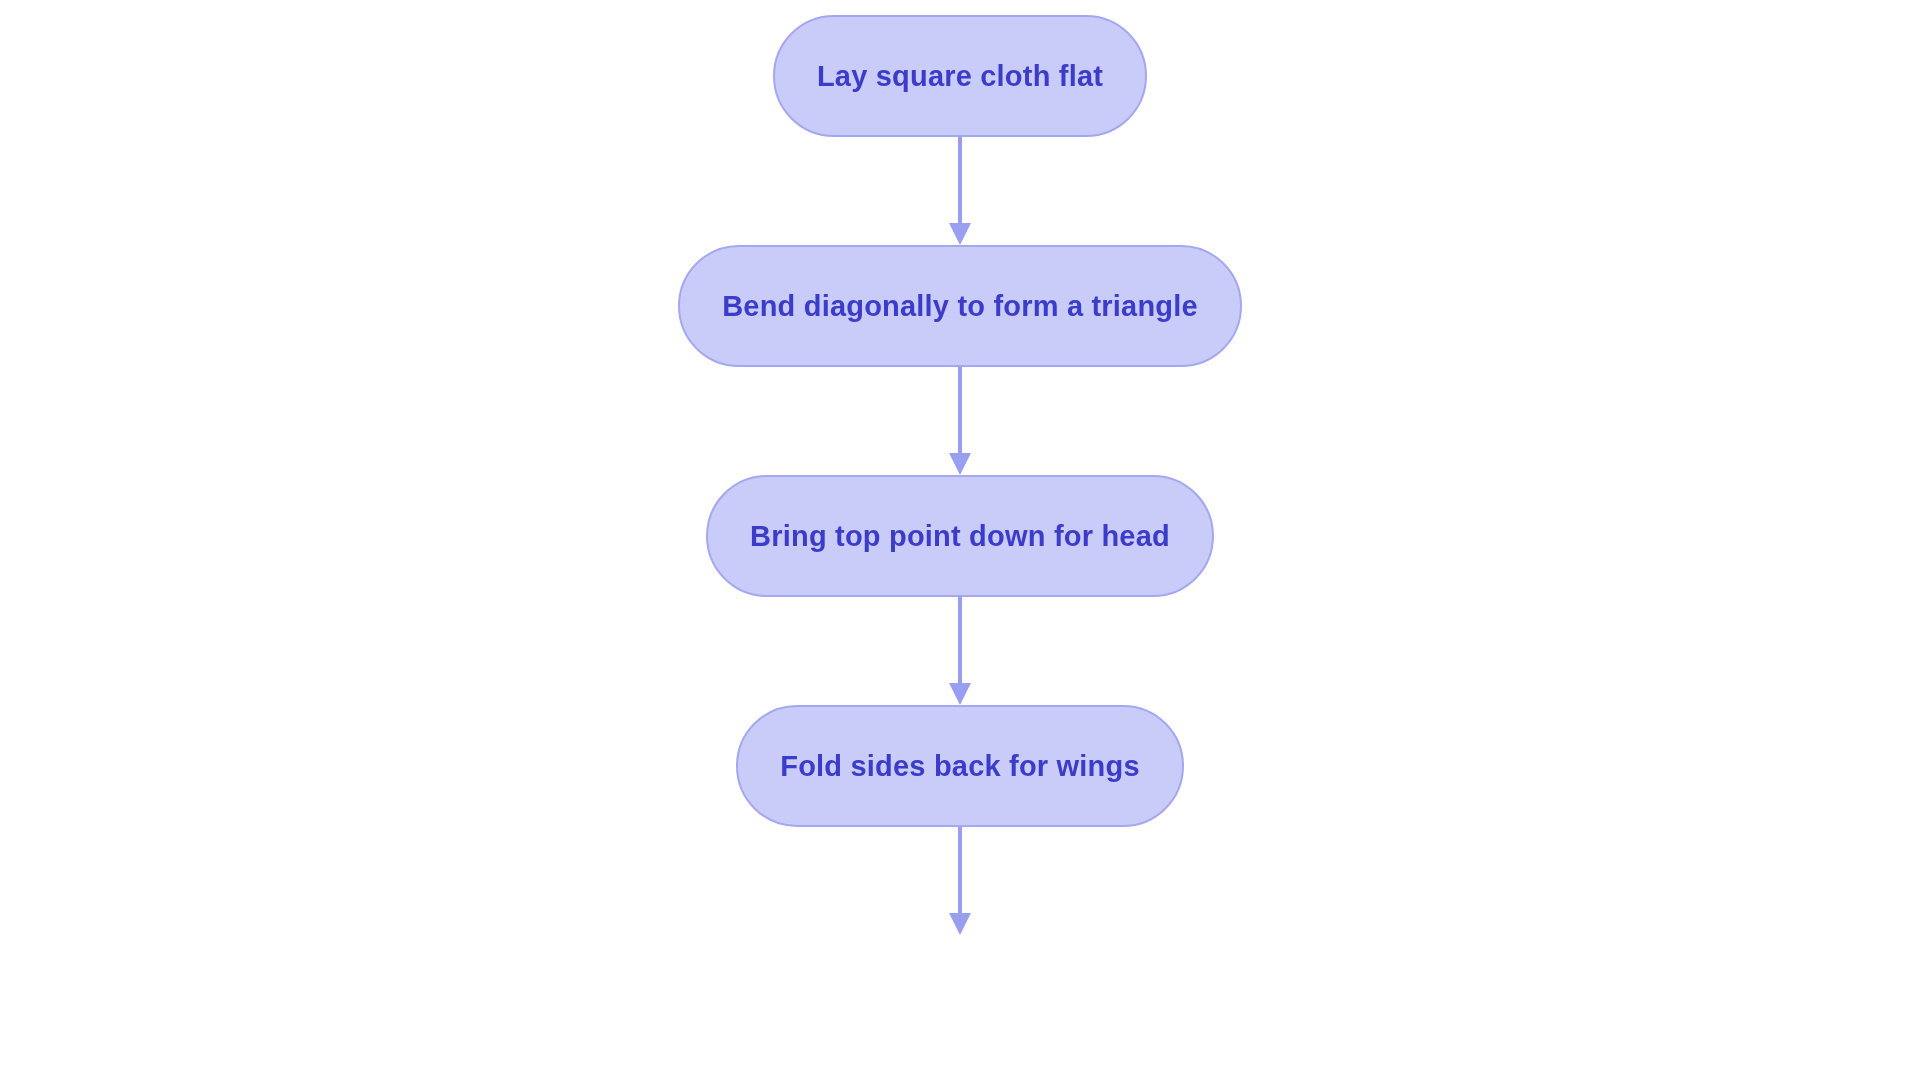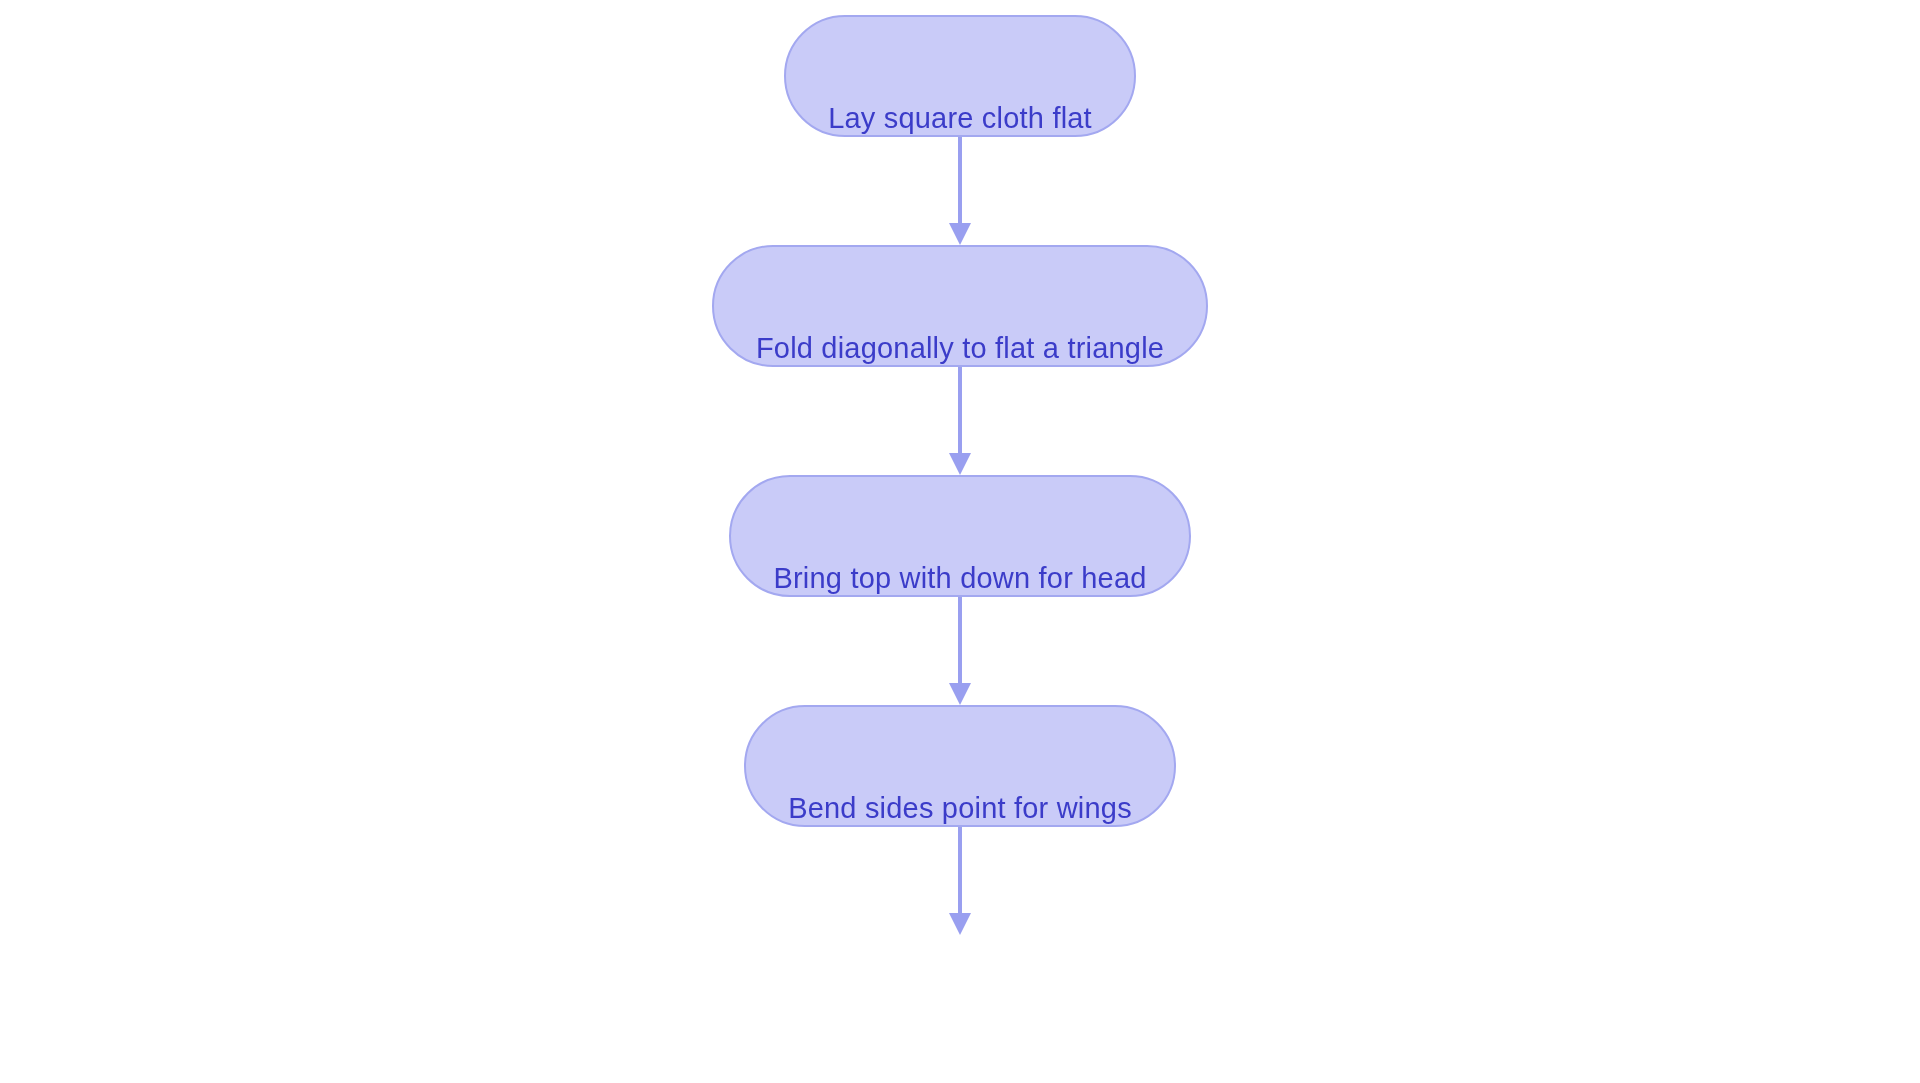--- a/index.html
+++ b/index.html
@@ -29,24 +29,24 @@
   }
   .node {
     height: 122px;
     min-height: 122px;
     padding: 0 42px;
     border-radius: 61px;
     background: var(--node-fill);
     border: 2px solid var(--node-border);
     color: var(--node-text);
     font-size: 29px;
-    font-weight: 400;
+    font-weight: 700;
     letter-spacing: 0.2px;
     display: inline-flex;
-    align-items: flex-end;
+    align-items: center;
     justify-content: center;
     white-space: nowrap;
   }
   .arrow {
     height: 108px;
     display: flex;
     flex-direction: column;
     align-items: center;
     justify-content: flex-start;
   }
@@ -71,39 +71,39 @@
   <div class="node">
     <span>Lay square cloth flat</span>
   </div>
 
   <div class="arrow">
     <div class="line"></div>
     <div class="head"></div>
   </div>
 
   <div class="node">
-    <span>Fold diagonally to flat a triangle</span>
+    <span>Bend diagonally to form a triangle</span>
   </div>
 
   <div class="arrow">
     <div class="line"></div>
     <div class="head"></div>
   </div>
 
   <div class="node">
-    <span>Bring top with down for head</span>
+    <span>Bring top point down for head</span>
   </div>
 
   <div class="arrow">
     <div class="line"></div>
     <div class="head"></div>
   </div>
 
   <div class="node">
-    <span>Bend sides point for wings</span>
+    <span>Fold sides back for wings</span>
   </div>
 
   <div class="arrow">
     <div class="line"></div>
     <div class="head"></div>
   </div>
 
 
 </div>
 

